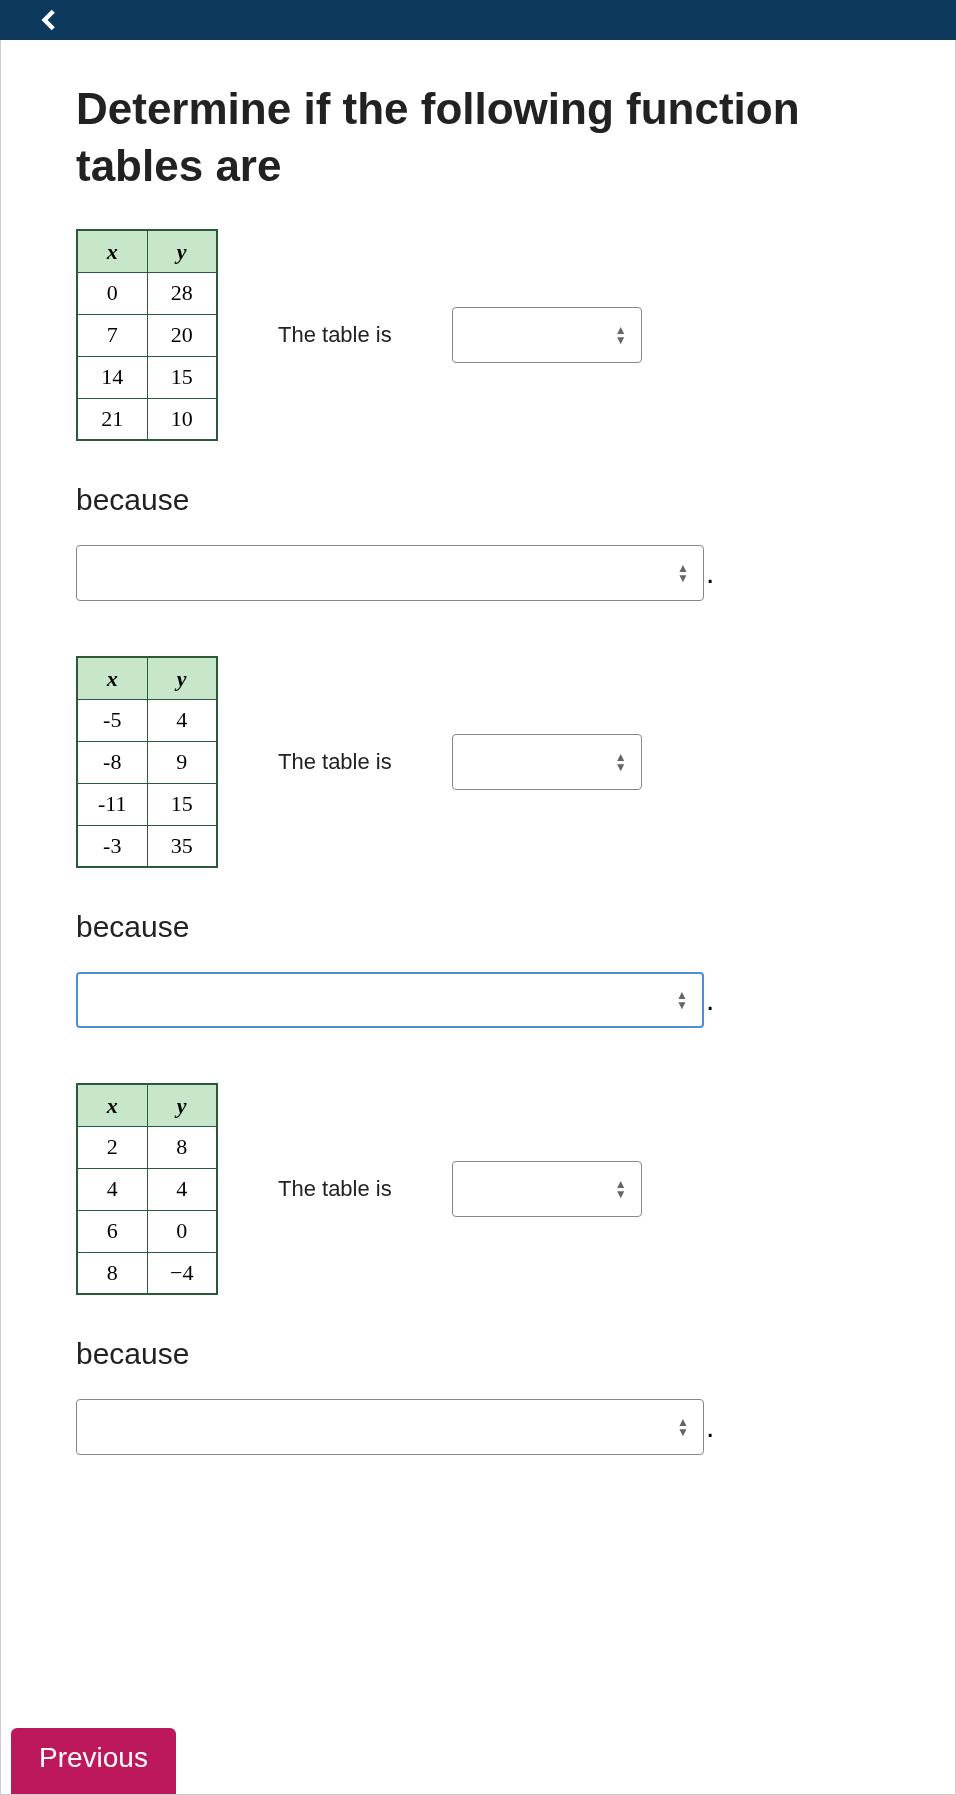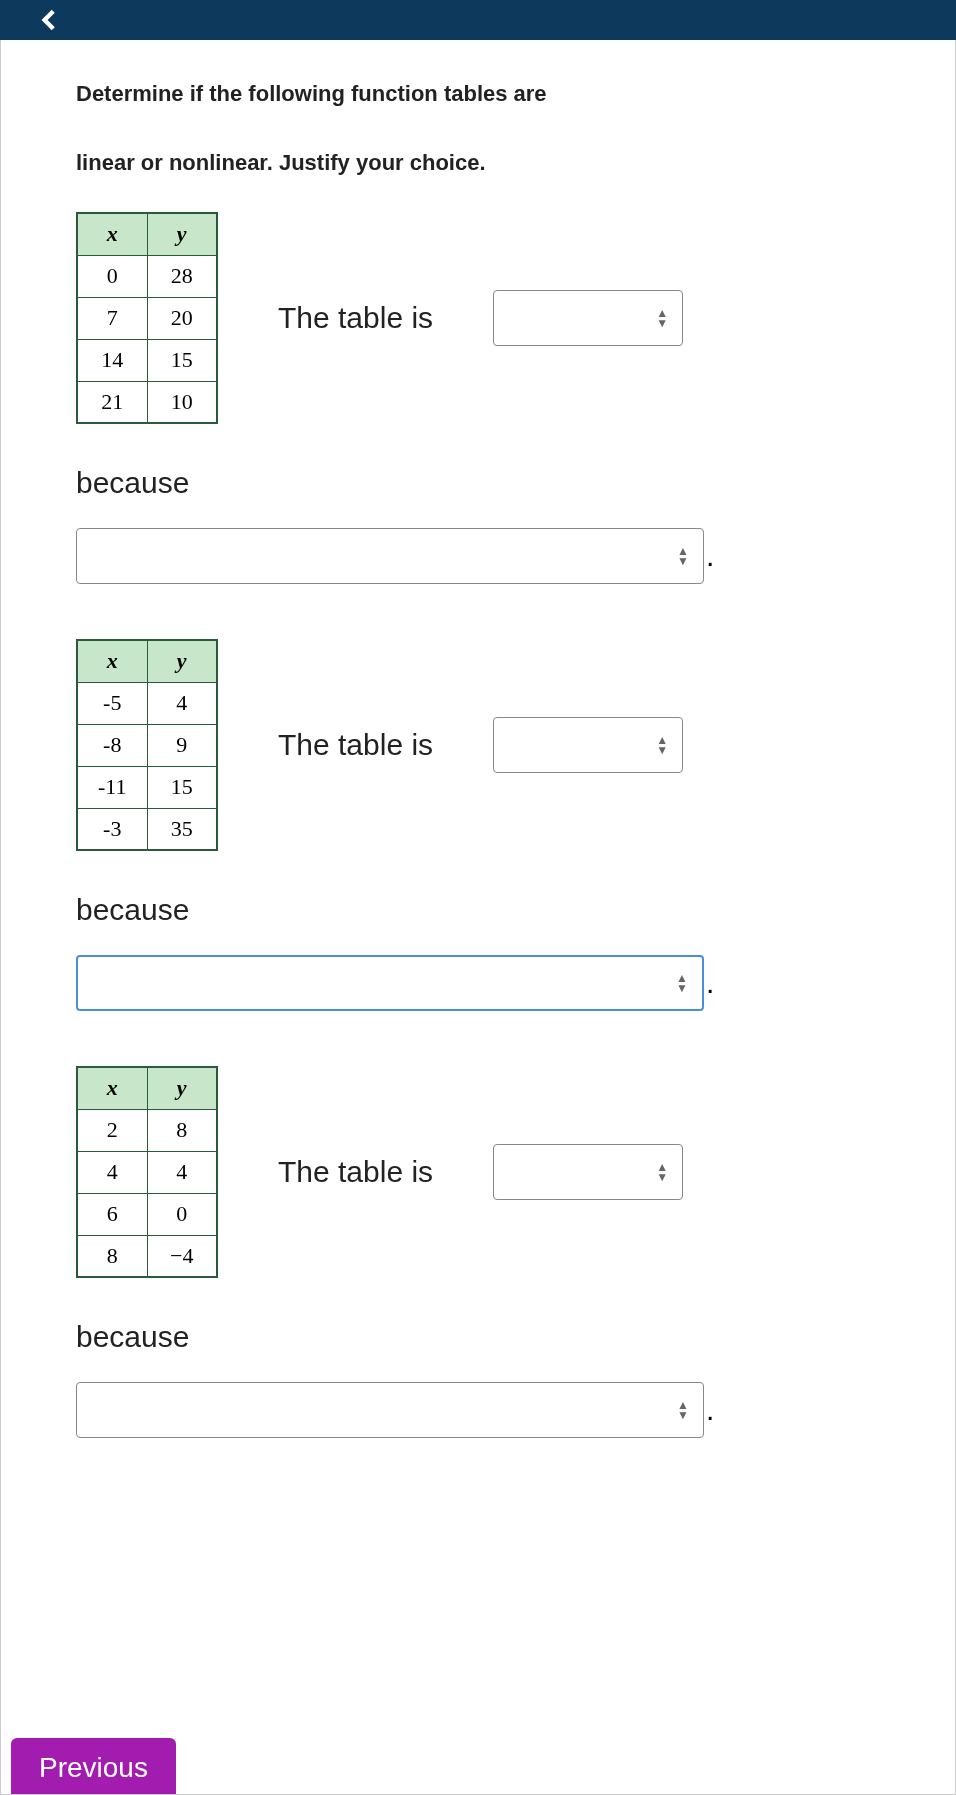--- a/index.html
+++ b/index.html
@@ -31,21 +31,21 @@
 }
 .header-back svg { stroke: #fff; stroke-width: 4; fill: none; }
 .content {
   border: 1px solid #ccc;
   border-top: none;
   padding: 40px 75px 0 75px;
   height: calc(100% - 40px);
   position: relative;
 }
 .instruction {
-  font-size: 22px;
+  font-size: 44px;
   font-weight: bold;
   color: #222;
   line-height: 1.3;
   margin-bottom: 30px;
 }
 .instruction-line2 { margin-top: 40px; }
 .question-block { margin-top: 35px; }
 .row-top {
   display: flex;
   align-items: center;
@@ -63,21 +63,21 @@
   font-size: 22px;
   font-family: 'Times New Roman', serif;
 }
 .data-table th {
   background: #c8e6c9;
   font-style: italic;
   font-weight: bold;
 }
 .data-table td { background: #fff; }
 .table-label {
-  font-size: 30px;
+  font-size: 22px;
   color: #222;
 }
 .select-small {
   width: 190px;
   height: 56px;
   border: 1px solid #888;
   border-radius: 4px;
   background: #fff;
   display: flex;
   align-items: center;
@@ -117,42 +117,41 @@
   border: 2px solid #4a90d9;
 }
 .period {
   font-size: 30px;
   margin-left: 2px;
 }
 .previous-btn {
   position: absolute;
   left: 10px;
   bottom: 0;
-  background: #a21caf;
+  background: #be185d;
   color: #fff;
   font-size: 28px;
-  padding: 14px 28px 10px 28px;
+  padding: 14px 28px 20px 28px;
   border-radius: 6px 6px 0 0;
 }
 </style>
 </head>
 <body>
 
 <div class="header">
   <div class="header-back">
     <svg width="26" height="26" viewBox="0 0 24 24">
         <polyline points="15 4 7 12 15 20"></polyline>
       </svg>
   </div>
 </div>
 
 <div class="content">
 
   <div class="instruction">Determine if the following function tables are</div>
-  <div class="instruction instruction-line2">linear or nonlinear. Justify your choice.</div>
 
   <div class="question-block">
     <div class="row-top">
       <table class="data-table">
         <tbody>
             <tr>
               <th>x</th>
               <th>y</th>
             </tr>
         <tr>

